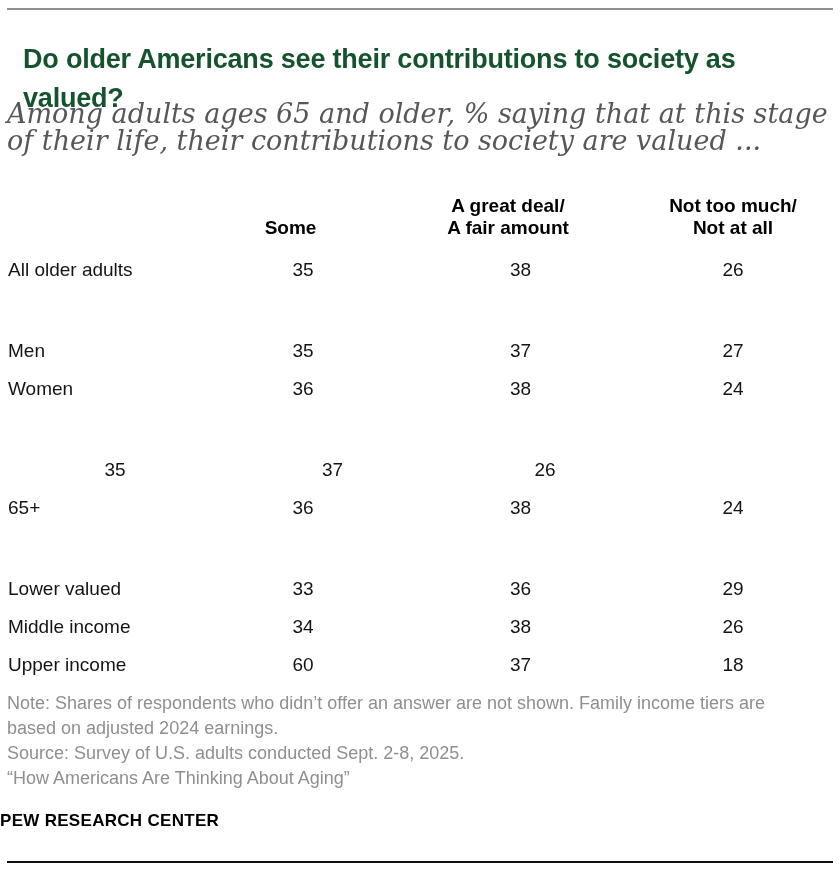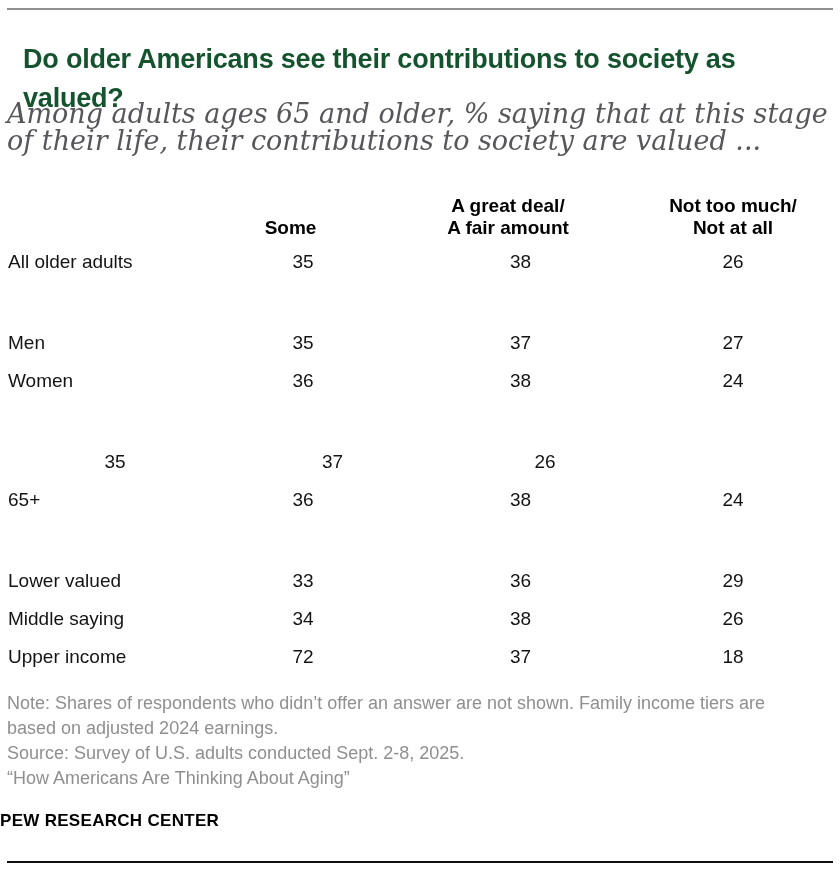--- a/index.html
+++ b/index.html
@@ -56,21 +56,21 @@
     font-weight: bold;
     font-size: 19px;
     line-height: 22px;
     white-space: pre-line;
     color: #000000;
   }
   .group { margin-top: 43px; }
   .group.first { margin-top: 4px; }
   .data-row {
     height: 38px;
-    align-items: center;
+    align-items: flex-end;
     font-size: 19px;
     color: #141414;
   }
   .notes {
     position: absolute;
     left: 7px; top: 691px; width: 760px;
     font-size: 18px;
     line-height: 25px;
     color: #8f8f8f;
   }
@@ -142,28 +142,28 @@
     </div>
 
     <div class="group">
       <div class="row data-row">
         <div class="cell c0">Lower valued</div>
         <div class="cell c1">33</div>
         <div class="cell c2">36</div>
         <div class="cell c3">29</div>
       </div>
       <div class="row data-row">
-        <div class="cell c0">Middle saying</div>
+        <div class="cell c0">Middle income</div>
         <div class="cell c1">34</div>
         <div class="cell c2">38</div>
         <div class="cell c3">26</div>
       </div>
       <div class="row data-row">
         <div class="cell c0">Upper income</div>
-        <div class="cell c1">72</div>
+        <div class="cell c1">60</div>
         <div class="cell c2">37</div>
         <div class="cell c3">18</div>
       </div>
     </div>
   </div>
 
   <div class="notes">
     <p>Note: Shares of respondents who didn’t offer an answer are not shown. Family income tiers are based on adjusted 2024 earnings.</p>
     <p>Source: Survey of U.S. adults conducted Sept. 2-8, 2025.</p>
     <p>“How Americans Are Thinking About Aging”</p>

